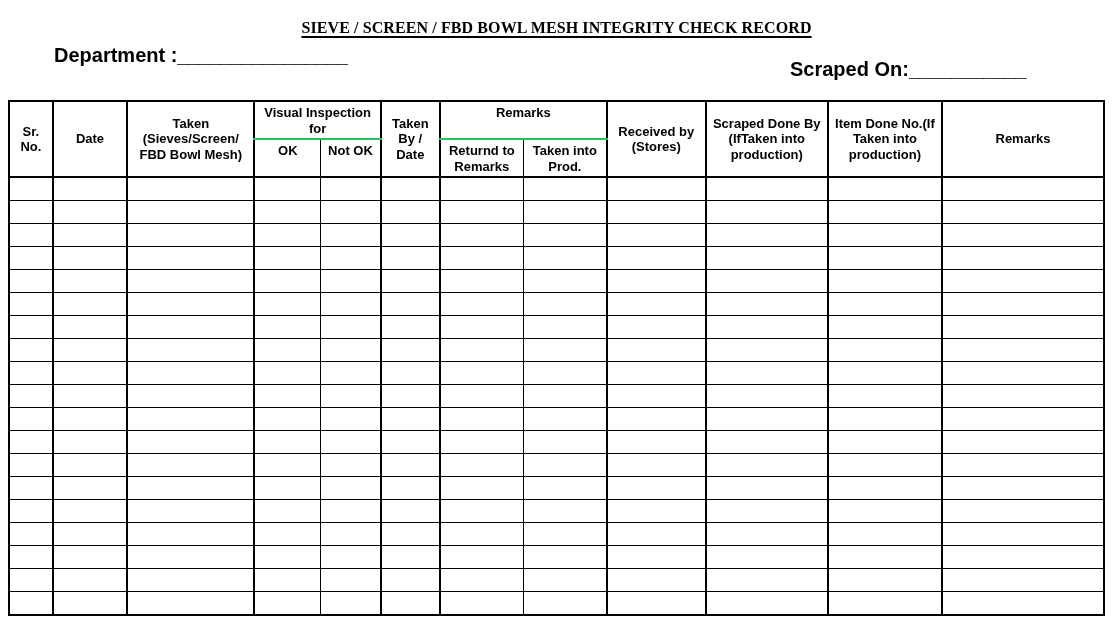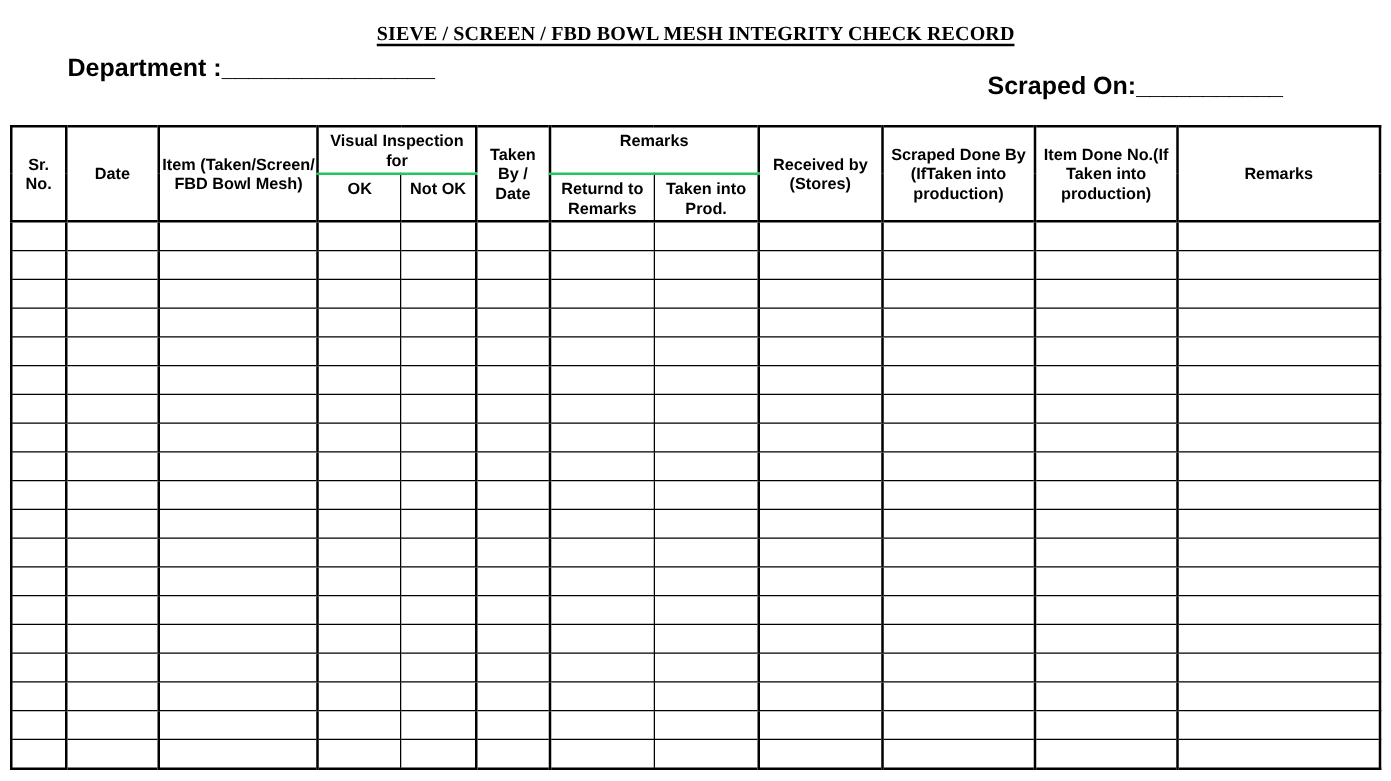--- a/index.html
+++ b/index.html
@@ -143,21 +143,21 @@
         <col style="width:82px">
         <col style="width:97px">
         <col style="width:120px">
         <col style="width:112px">
         <col style="width:159px">
       </colgroup>
       <thead>
         <tr class="hrow1">
           <th rowspan="2" class="mid">Sr. No.</th>
           <th rowspan="2" class="mid colsep">Date</th>
-          <th rowspan="2" class="mid colsep">Item (Taken/Screen/ FBD Bowl Mesh)</th>
+          <th rowspan="2" class="mid colsep">Taken (Sieves/Screen/ FBD Bowl Mesh)</th>
           <th colspan="2" class="spanhead colsep">Visual Inspection for</th>
           <th rowspan="2" class="mid colsep">Taken By / Date</th>
           <th colspan="2" class="spanhead colsep">Remarks</th>
           <th rowspan="2" class="mid colsep">Received by (Stores)</th>
           <th rowspan="2" class="mid colsep">Scraped Done By (IfTaken into production)</th>
           <th rowspan="2" class="mid colsep">Item Done No.(If Taken into production)</th>
           <th rowspan="2" class="mid colsep">Remarks</th>
         </tr>
         <tr class="hrow2">
           <th class="colsep">OK</th>

